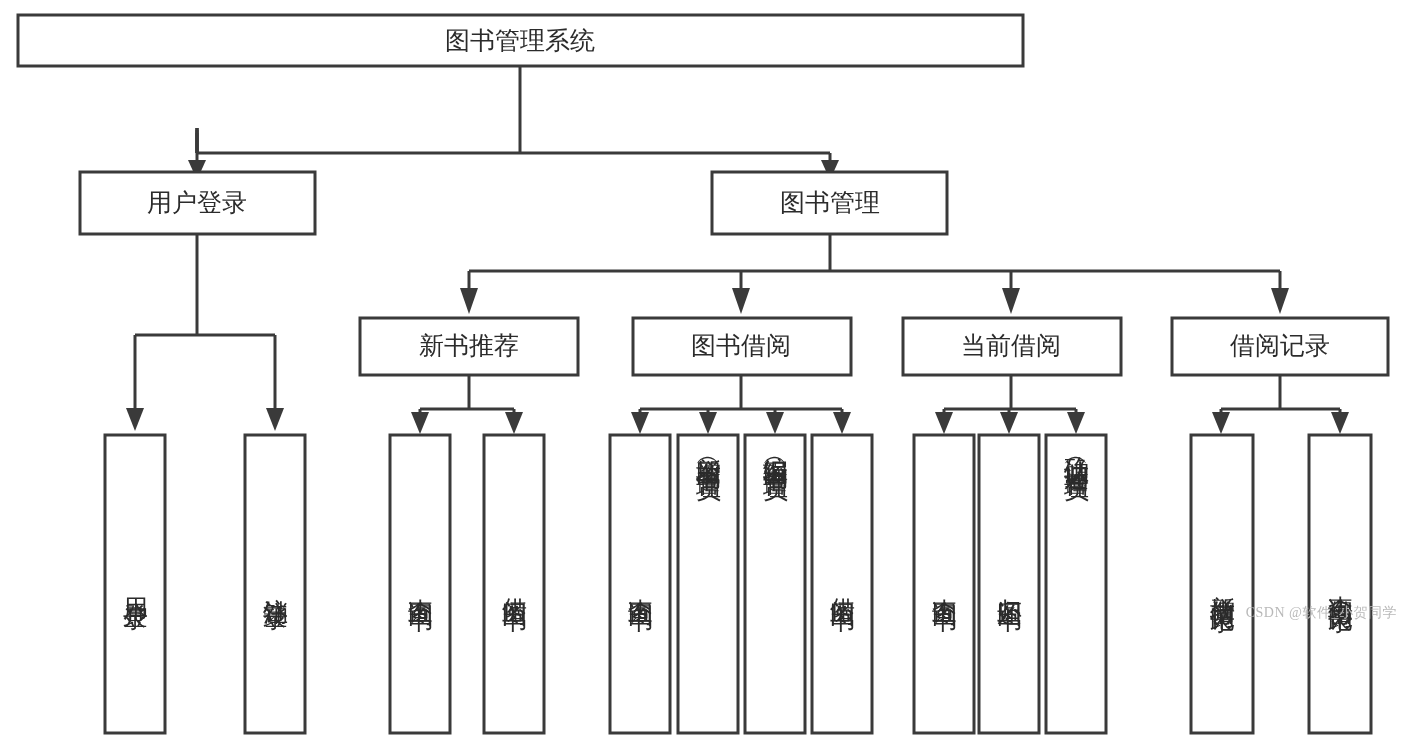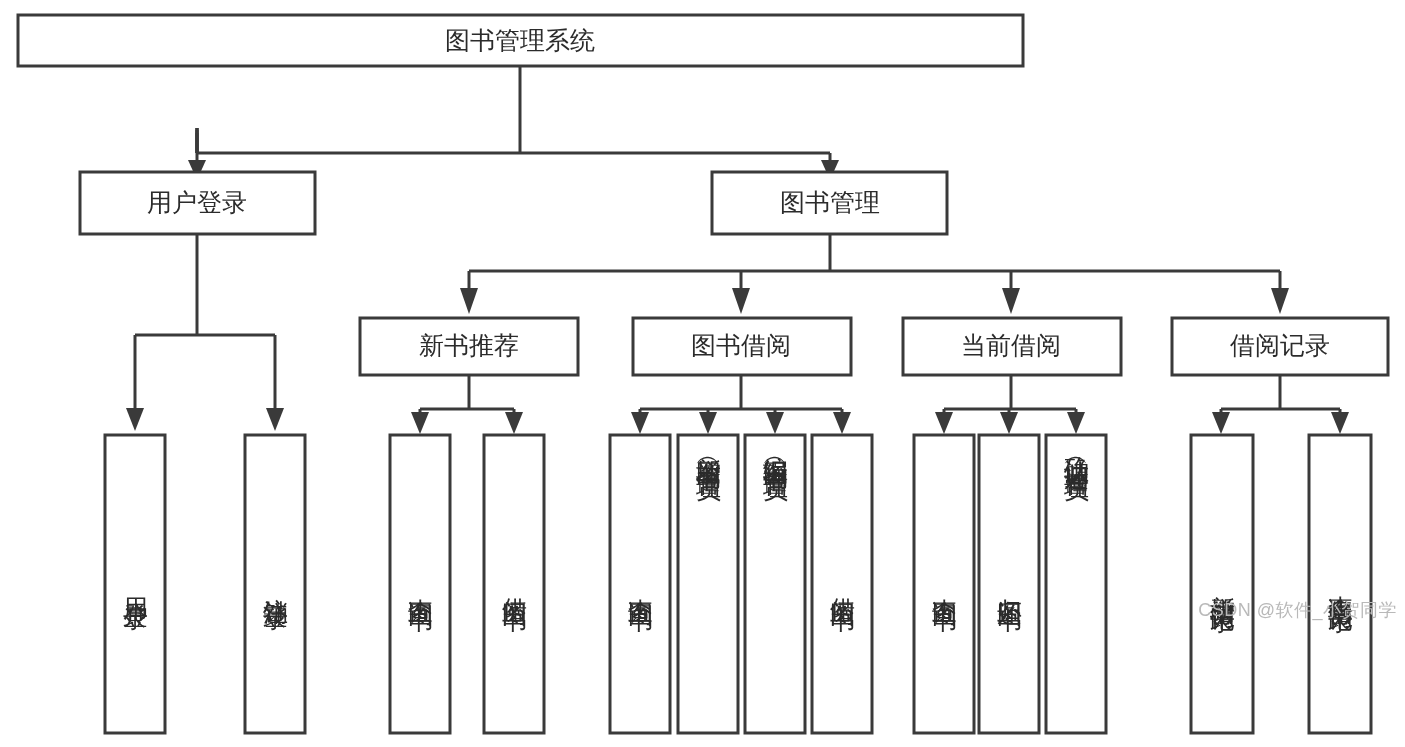--- a/index.html
+++ b/index.html
@@ -64,22 +64,22 @@
     line-height: 1.12;
     letter-spacing: 3px;
     color: #2b2b2b;
     white-space: nowrap;
     text-align: center;
   }
   #watermark {
     position: absolute;
     right: 8px;
     bottom: 6px;
-    font-family: Liberation Sans, sans-serif;
-    font-size: 18px;
+    font-family: Liberation Serif, serif;
+    font-size: 14px;
     color: #b9b9b9;
     letter-spacing: 0.5px;
     white-space: nowrap;
     pointer-events: none;
   }
 </style>
 </head>
 <body>
 
 <div id="diagram-root">

